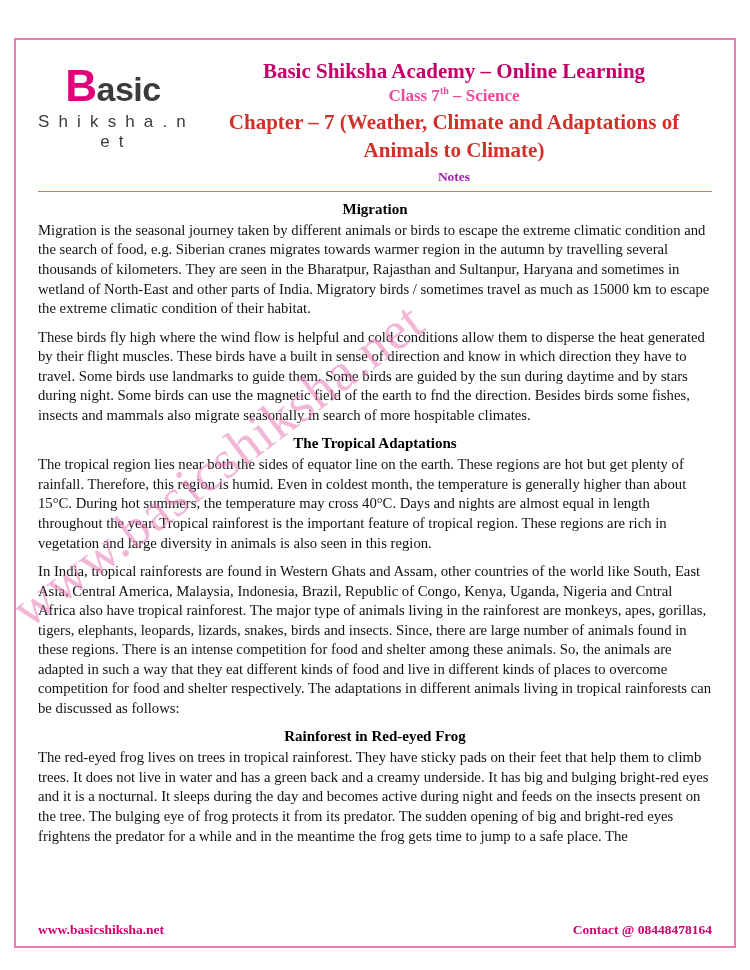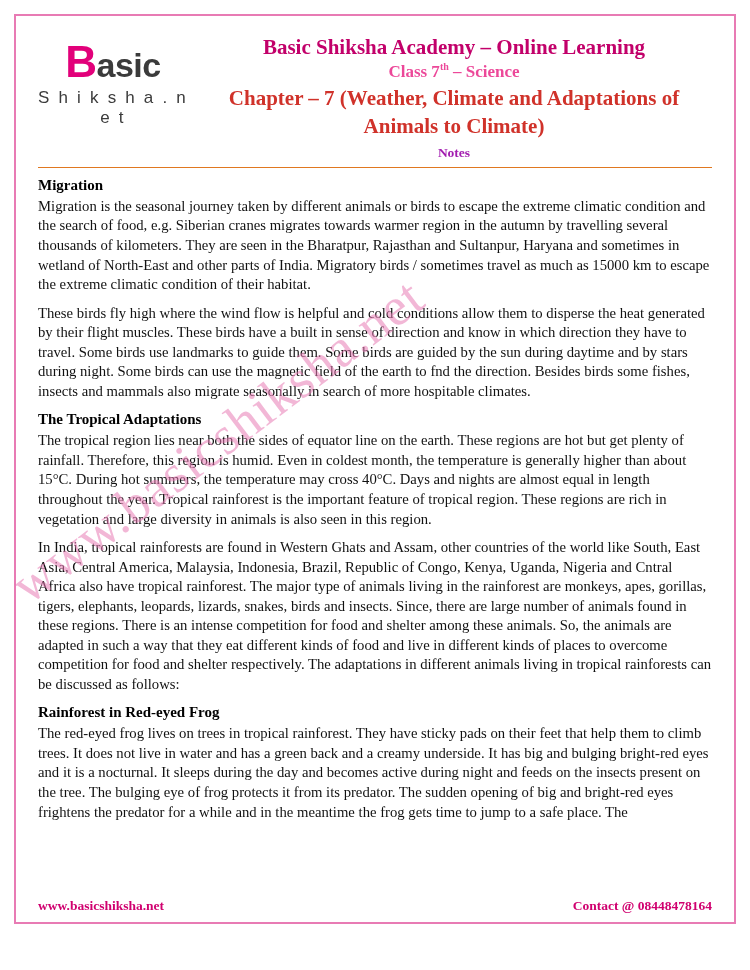--- a/index.html
+++ b/index.html
@@ -12,20 +12,21 @@
     background: #ffffff;
     font-family: "Liberation Serif", serif;
   }
   .page {
     position: relative;
     width: 750px;
     height: 938px;
     box-sizing: border-box;
     padding: 14px 14px 14px 14px;
     overflow: hidden;
+    margin-top: 24px;
   }
   .page-border {
     position: absolute;
     left: 14px;
     top: 14px;
     right: 14px;
     bottom: 14px;
     border: 2px solid #e87bb4;
     box-sizing: border-box;
     pointer-events: none;
@@ -113,20 +114,21 @@
     font-size: 14.7px;
     line-height: 1.33;
     color: #111111;
     text-align: left;
   }
   .content h3 {
     font-size: 15px;
     font-weight: bold;
     margin: 0 0 1px 0;
     color: #000;
+    text-align: center;
   }
   .content p {
     margin: 0 0 9px 0;
   }
   
   .watermark {
     position: absolute;
     left: 0;
     top: 0;
     width: 100%;

